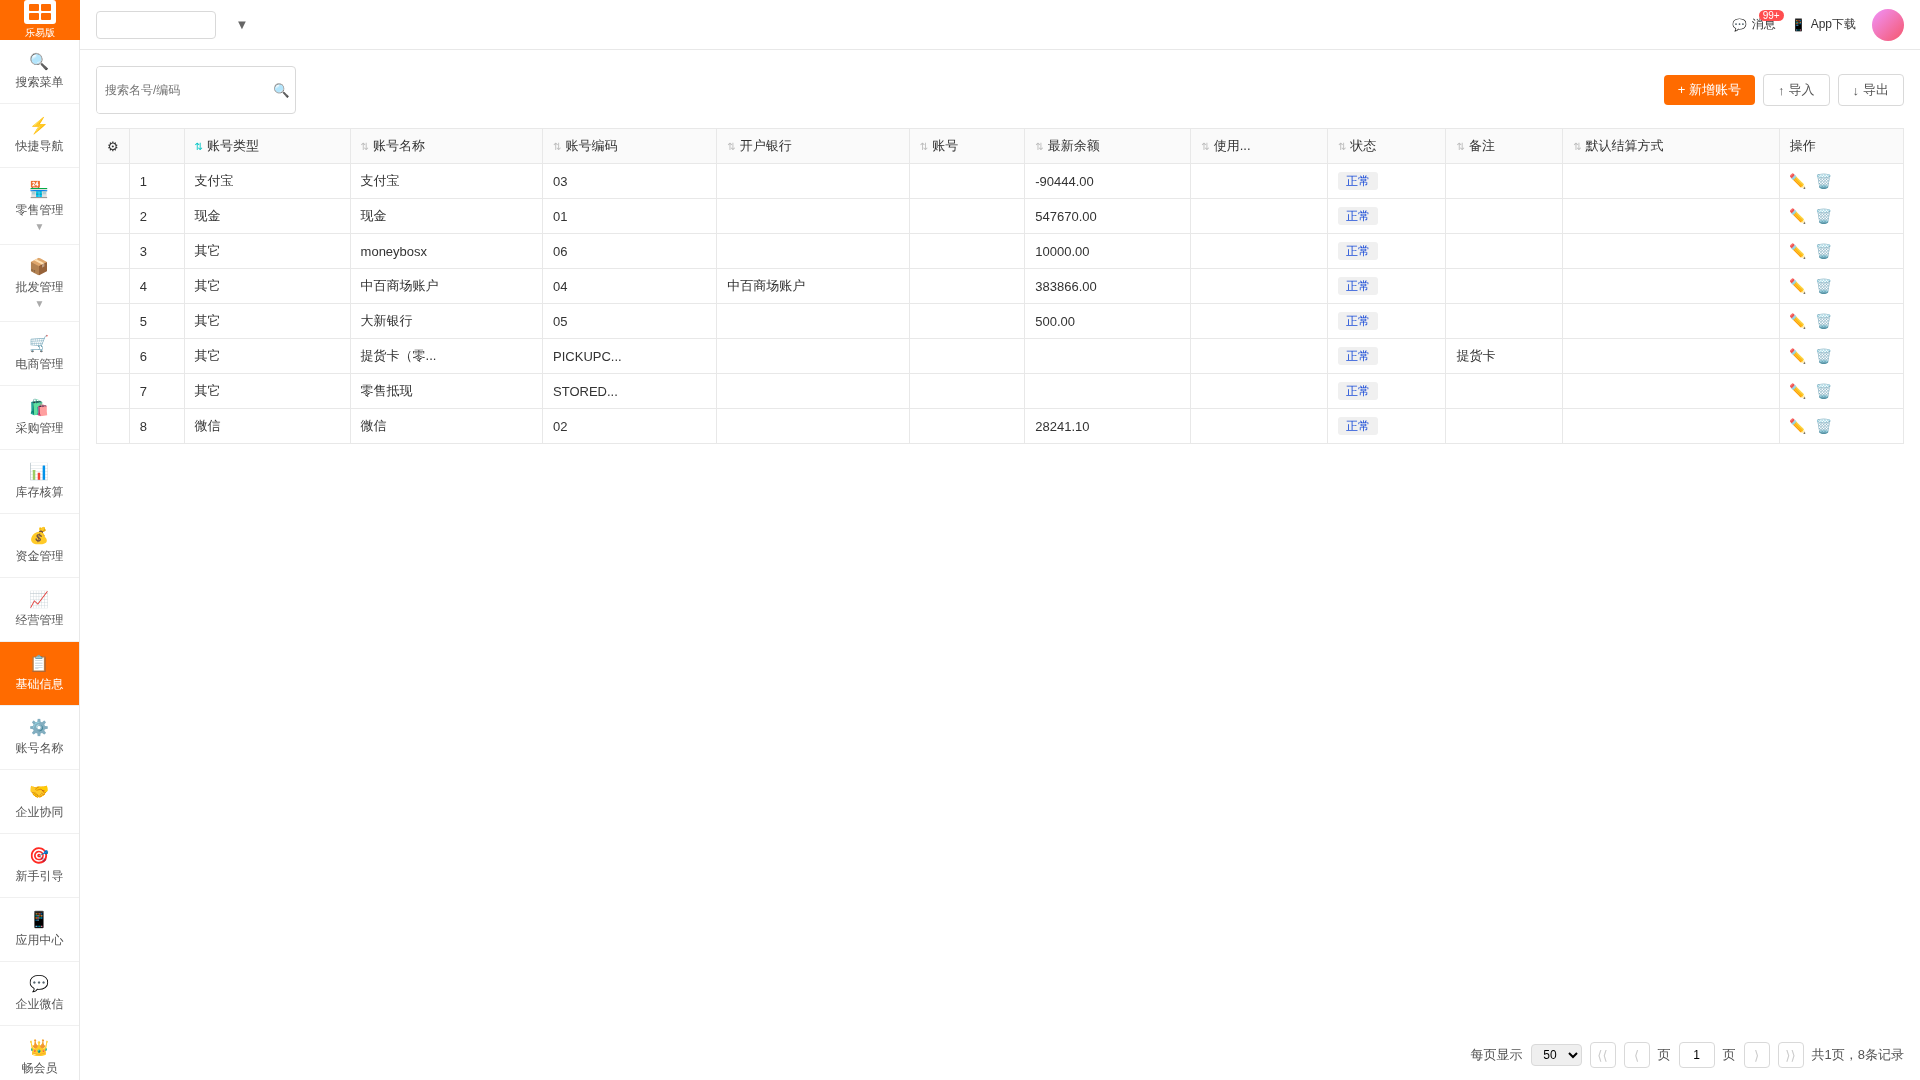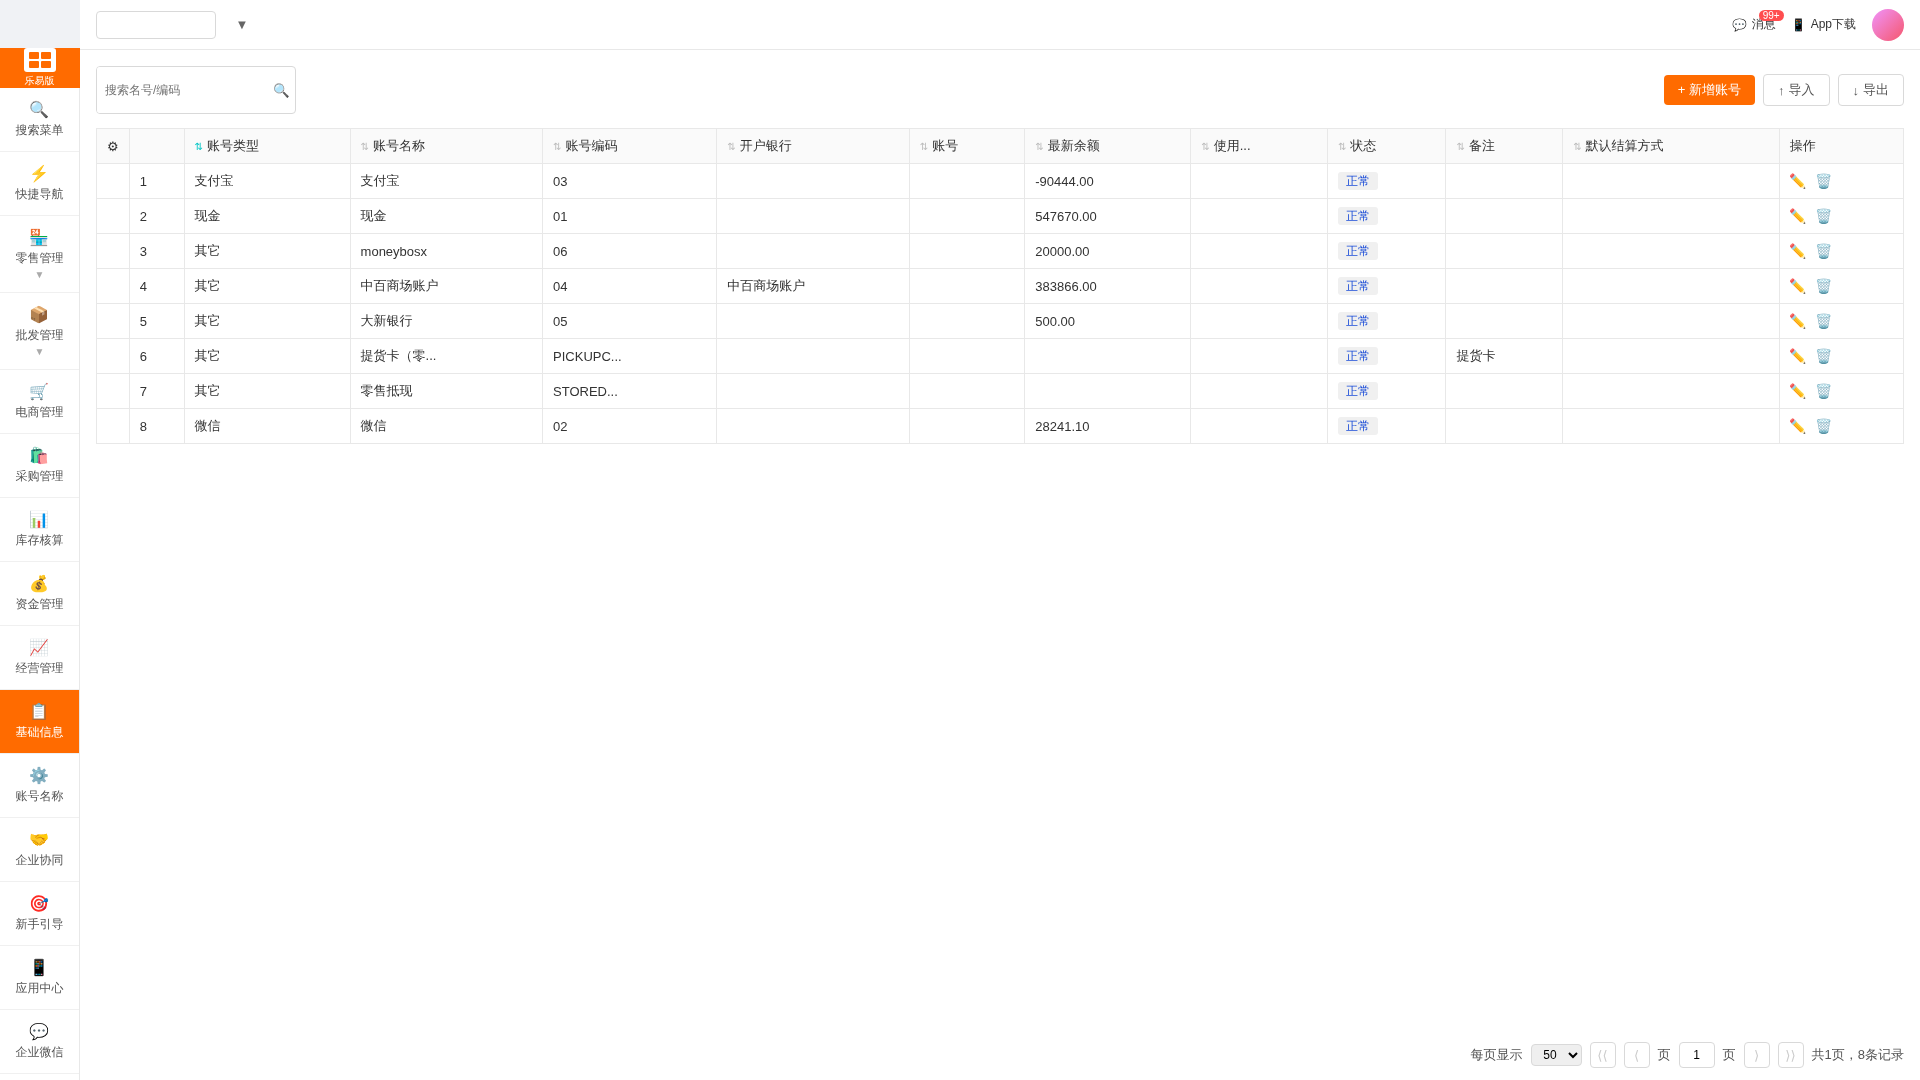--- a/index.html
+++ b/index.html
@@ -4,25 +4,23 @@
   <style>
     * { box-sizing: border-box; margin: 0; padding: 0; }
     body { font-family: "Microsoft YaHei", "PingFang SC", sans-serif; font-size: 13px; background: #f0f2f5; display: flex; height: 1080px; overflow: hidden; }
 
     
     .sidebar {
       width: 80px;
       background: #fff;
       display: flex;
       flex-direction: column;
-      align-items: center;
       border-right: 1px solid #e8e8e8;
       z-index: 10;
       flex-shrink: 0;
-      margin-top: 48px;
     }
     .sidebar-logo {
       width: 80px;
       height: 50px;
       background: #ff6b00;
       display: flex;
       align-items: center;
       justify-content: center;
       flex-direction: column;
     }
@@ -619,21 +617,21 @@
       </td>
     </tr>
           <tr>
       <td></td>
       <td>3</td>
       <td>其它</td>
       <td>moneybosx</td>
       <td>06</td>
       <td></td>
       <td></td>
-      <td>20000.00</td>
+      <td>10000.00</td>
       <td></td>
       <td><span class="status-badge status-normal">正常</span></td>
       <td></td>
       <td></td>
       <td>
         <div class="action-btns">
           <span class="action-btn" title="编辑">✏️</span>
           <span class="action-btn" title="删除">🗑️</span>
         </div>
       </td>

